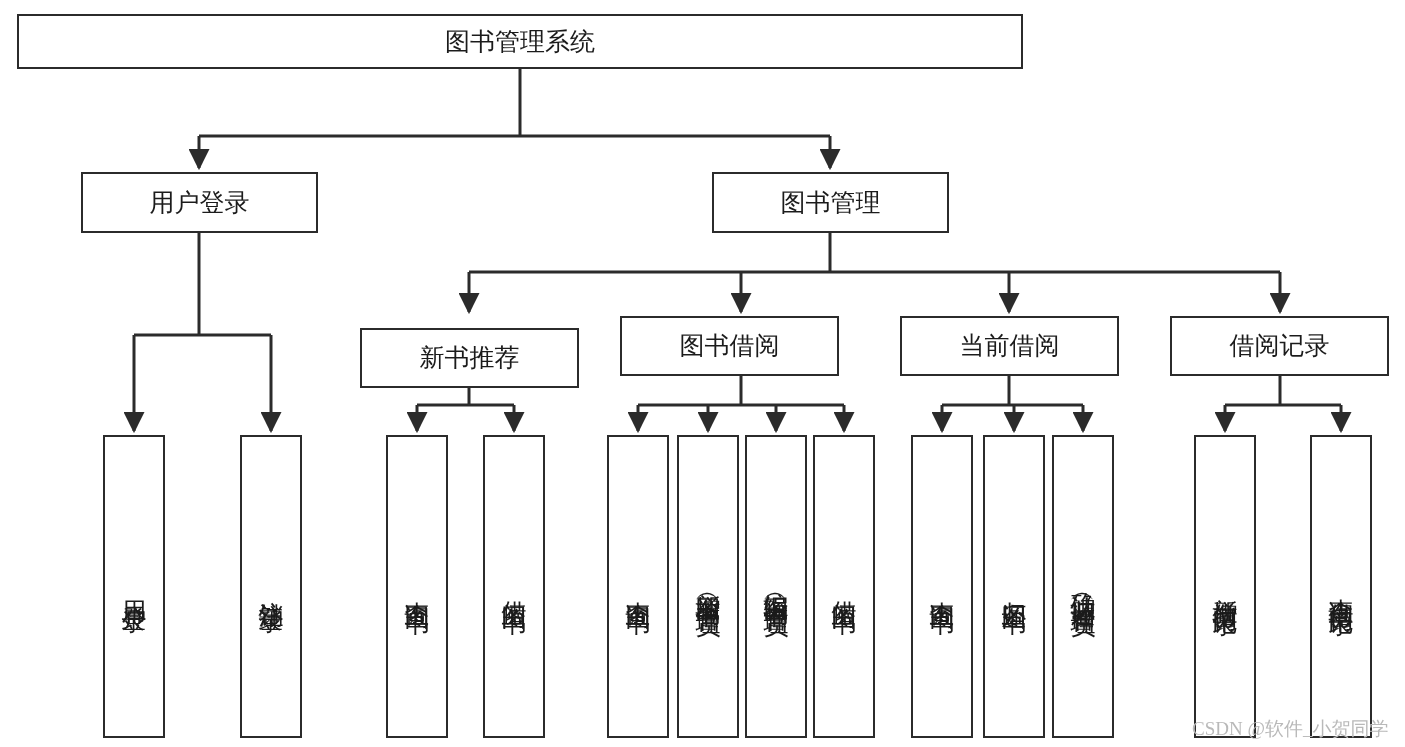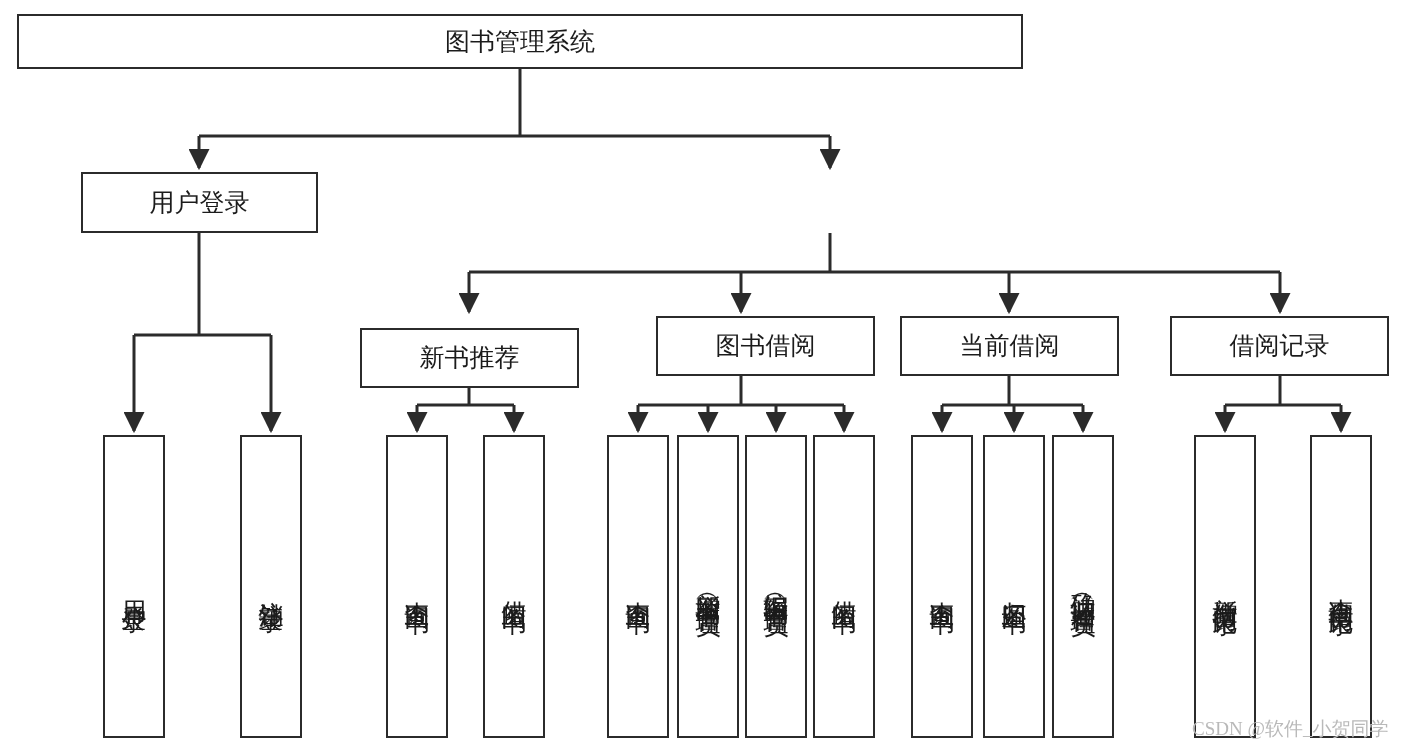--- a/index.html
+++ b/index.html
@@ -123,25 +123,28 @@
     </g>
   </svg>
 
   <div class="node root horiz" style="left:17px; top:14px; width:1006px; height:55px;">
     <span class="label">图书管理系统</span>
   </div>
 
   <div class="node horiz" style="left:81px; top:172px; width:237px; height:61px;">
     <span class="label">用户登录</span>
   </div>
+  <div class="node horiz" style="left:712px; top:172px; width:237px; height:61px;">
+    <span class="label">图书管理</span>
+  </div>
 
   <div class="node horiz" style="left:360px; top:316px; width:219px; height:60px;margin-top:12px;">
     <span class="label">新书推荐</span>
   </div>
-  <div class="node horiz" style="left:656px; top:316px; width:219px; height:60px;">
+  <div class="node horiz" style="left:620px; top:316px; width:219px; height:60px;">
     <span class="label">图书借阅</span>
   </div>
   <div class="node horiz" style="left:900px; top:316px; width:219px; height:60px;">
     <span class="label">当前借阅</span>
   </div>
   <div class="node horiz" style="left:1170px; top:316px; width:219px; height:60px;">
     <span class="label">借阅记录</span>
   </div>
 
   <div class="node vert" style="left:103px; top:435px; width:62px; height:303px;">

